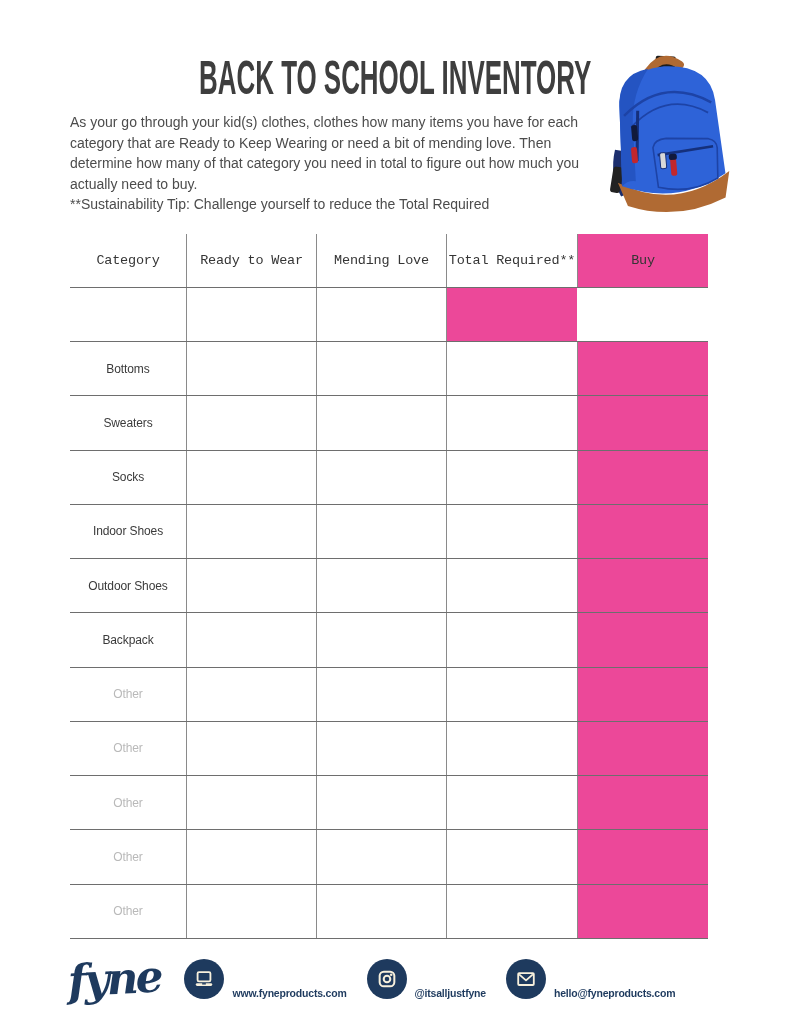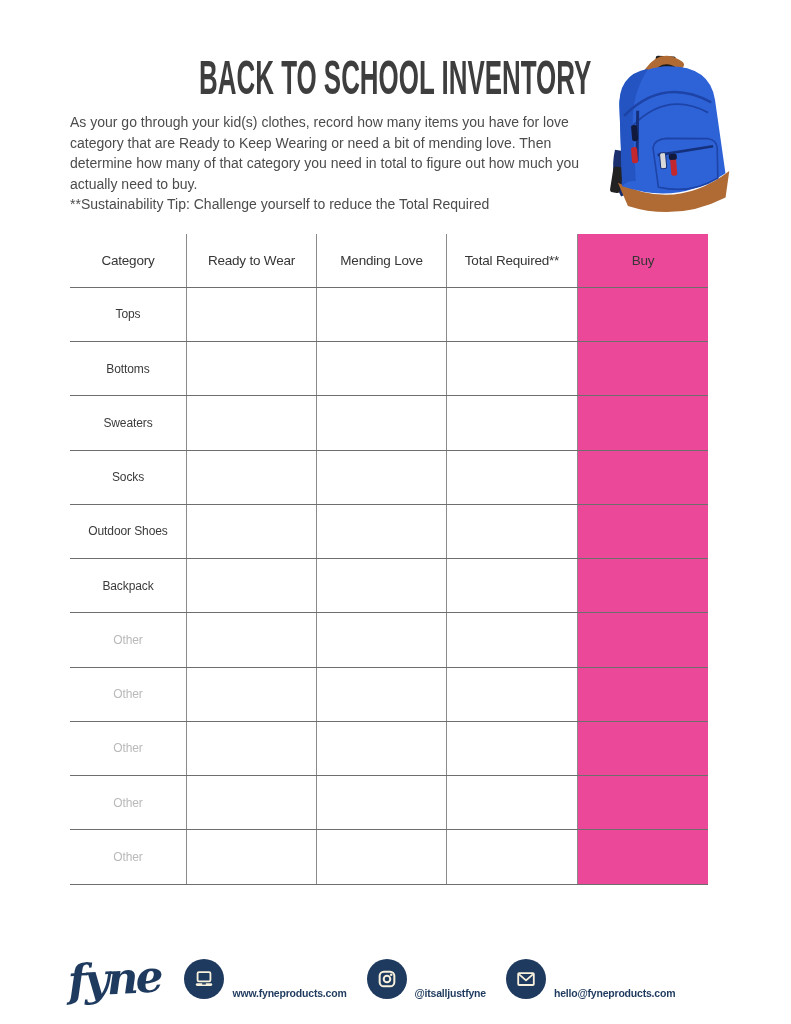--- a/index.html
+++ b/index.html
@@ -30,21 +30,21 @@
 
   
   .backpack { position:absolute; left:596px; top:38px; width:148px; height:172px; }
 
   
   .inv-table { position:absolute; left:70px; top:222px; width:638px; }
   .trow {
     display:grid; grid-template-columns:116px 130px 130px 131px 131px;
     height:54.25px; border-bottom:1.8px solid #6e6e6e;
   }
-  .trow.head { height:53.8px; }
+  .trow.head { height:53.8px;font-family:Liberation Mono, monospace; }
   .cell {
     display:flex; align-items:center; justify-content:center;
     border-left:1.5px solid #8a8a8a;
   }
   .cell:first-child { border-left:none; }
   .cell.buy-col { background:#ec4899; }
   .hcell { font-size:13.5px; color:#353535; letter-spacing:-0.2px; }
   .rlabel { font-size:12px; color:#3a3a3a; letter-spacing:-0.1px; }
   .trow.muted .rlabel { color:#b9b9b9;text-align:center; }
 
@@ -102,35 +102,34 @@
       <rect x="34" y="94" width="6" height="16" rx="2" fill="#c2272d"></rect>
 
       <path d="M56,96 Q58,88 70,88 L112,92 Q120,94 120,102 L118,132 Q90,146 58,136 Z" fill="#2e63d8" stroke="#1d43a6" stroke-width="1.6"></path>
       <path d="M60,104 L116,100" fill="none" stroke="#15307c" stroke-width="2.6"></path>
       <rect x="62" y="102" width="6" height="16" rx="2" fill="#d8d8d8" stroke="#15307c" stroke-width="1"></rect>
       <rect x="72" y="106" width="6" height="20" rx="2" fill="#c2272d"></rect>
       <rect x="71" y="104" width="8" height="6" rx="2" fill="#111a3c"></rect>
     </g>
   </svg>
 
-  <p class="intro">As your go through your kid(s) clothes, record how many items you have for love category that are Ready to Keep Wearing or need a bit of mending love. Then determine how many of that category you need in total to figure out how much you actually need to buy.</p>
+  <p class="intro">As your go through your kid(s) clothes, clothes how many items you have for each category that are Ready to Keep Wearing or need a bit of mending love. Then determine how many of that category you need in total to figure out how much you actually need to buy.</p>
 
   <p class="tip">**Sustainability Tip: Challenge yourself to reduce the Total Required</p>
 
   <div class="inv-table">
     <div class="trow head">
       <div class="cell hcell">Category</div>
       <div class="cell hcell">Ready to Wear</div>
       <div class="cell hcell">Mending Love</div>
       <div class="cell hcell">Total Required**</div>
       <div class="cell hcell buy-col">Buy</div>
     </div>
 
     <div class="trow">
-      <div class="cell rlabel">Tops</div>
       <div class="cell"></div>
       <div class="cell"></div>
       <div class="cell"></div>
       <div class="cell buy-col"></div>
     </div>
 
     <div class="trow">
       <div class="cell rlabel">Bottoms</div>
       <div class="cell"></div>
       <div class="cell"></div>
@@ -147,20 +146,27 @@
     </div>
 
     <div class="trow">
       <div class="cell rlabel">Socks</div>
       <div class="cell"></div>
       <div class="cell"></div>
       <div class="cell"></div>
       <div class="cell buy-col"></div>
     </div>
 
+    <div class="trow">
+      <div class="cell rlabel">Indoor Shoes</div>
+      <div class="cell"></div>
+      <div class="cell"></div>
+      <div class="cell"></div>
+      <div class="cell buy-col"></div>
+    </div>
 
     <div class="trow">
       <div class="cell rlabel">Outdoor Shoes</div>
       <div class="cell"></div>
       <div class="cell"></div>
       <div class="cell"></div>
       <div class="cell buy-col"></div>
     </div>
 
     <div class="trow">

